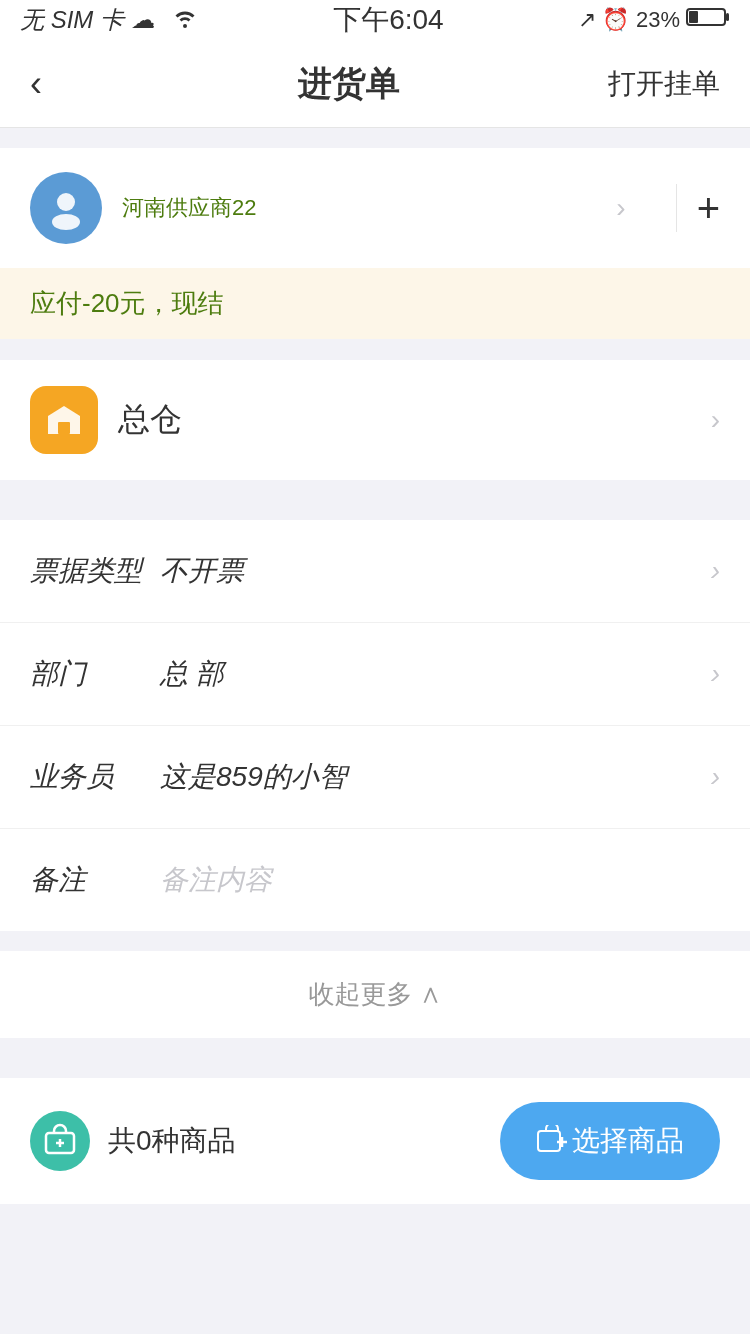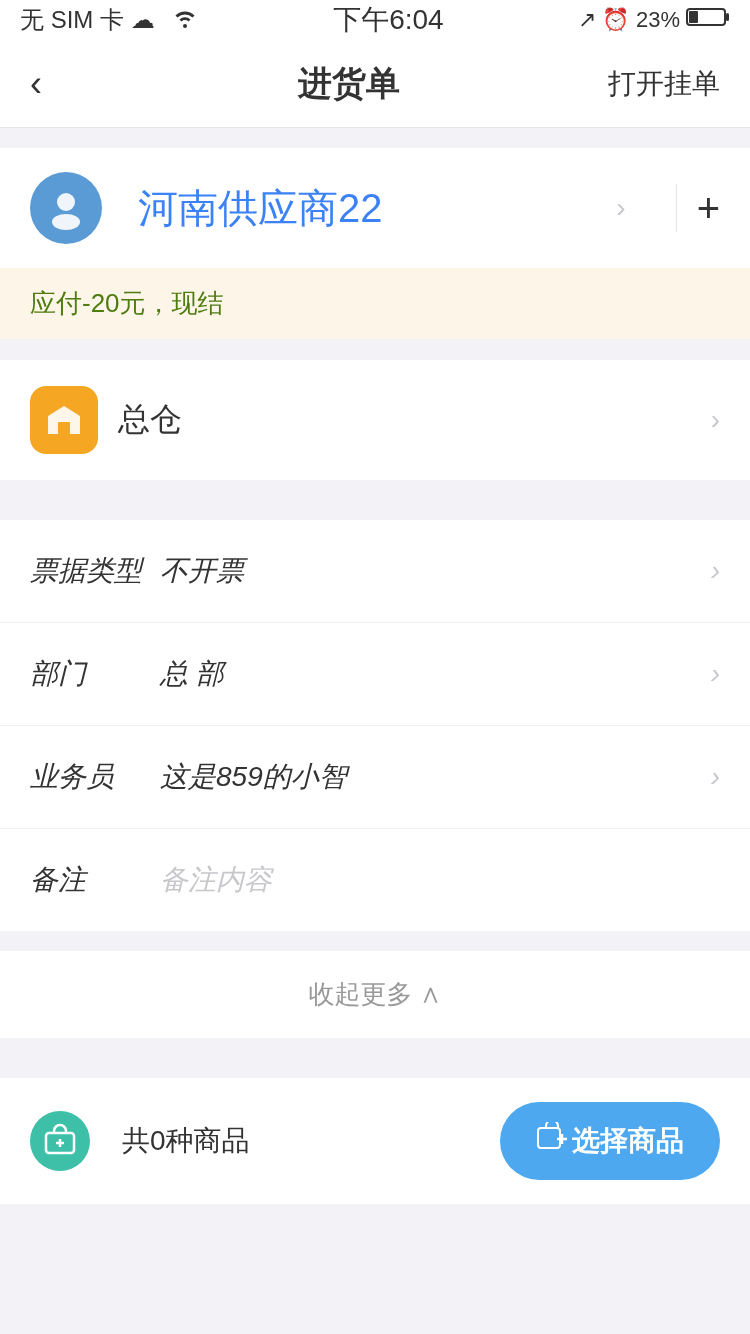--- a/index.html
+++ b/index.html
@@ -18,21 +18,21 @@
       width: 750px;
       height: 40px;
       background: #fff;
       display: flex;
       align-items: center;
       justify-content: space-between;
       padding: 0 20px;
       font-size: 24px;
       color: #333;
     }
-    .status-left { display: flex; align-items: center; gap: 16px; }
+    .status-left { display: flex; align-items: center; gap: 16px; font-style: italic; }
     .status-center { font-size: 28px; font-weight: 500; }
     .status-right { display: flex; align-items: center; gap: 6px; font-size: 22px; }
 
     
     .nav-bar {
       width: 750px;
       height: 88px;
       background: #fff;
       display: flex;
       align-items: center;
@@ -84,23 +84,22 @@
       background: #5b9bd5;
       display: flex;
       align-items: center;
       justify-content: center;
       margin-right: 20px;
       flex-shrink: 0;
     }
     .supplier-avatar svg { width: 44px; height: 44px; }
     .supplier-name {
       flex: 1;
-      font-size: 40px;
-      color: #3b82f6;
-      margin-left: 16px;
+      font-size: 22px;
+      color: #4d7c0f;
     }
     .supplier-arrow {
       color: #c7c7cc;
       font-size: 28px;
       margin-right: 30px;
     }
     .supplier-add {
       font-size: 40px;
       color: #333;
       cursor: pointer;
@@ -202,21 +201,21 @@
       background: #fff;
       margin-top: 20px;
       padding: 24px 30px;
       display: flex;
       align-items: center;
       justify-content: space-between;
     }
     .product-count-area {
       display: flex;
       align-items: center;
-      gap: 32px;
+      gap: 18px;
     }
     .product-icon {
       width: 60px;
       height: 60px;
       border-radius: 50%;
       background: #3dbfa8;
       display: flex;
       align-items: center;
       justify-content: center;
     }
@@ -227,22 +226,22 @@
     }
     .select-product-btn {
       background: #4da8f0;
       color: #fff;
       border: none;
       border-radius: 44px;
       padding: 20px 36px;
       font-size: 28px;
       cursor: pointer;
       display: flex;
+      align-items: center;
       gap: 4px;
-      font-weight: bold;
     }
     .select-product-btn svg { width: 32px; height: 32px; }
 
     
     .page-bg {
       background: #f2f2f7;
       min-height: 300px;
     }
   </style>
 </head>

